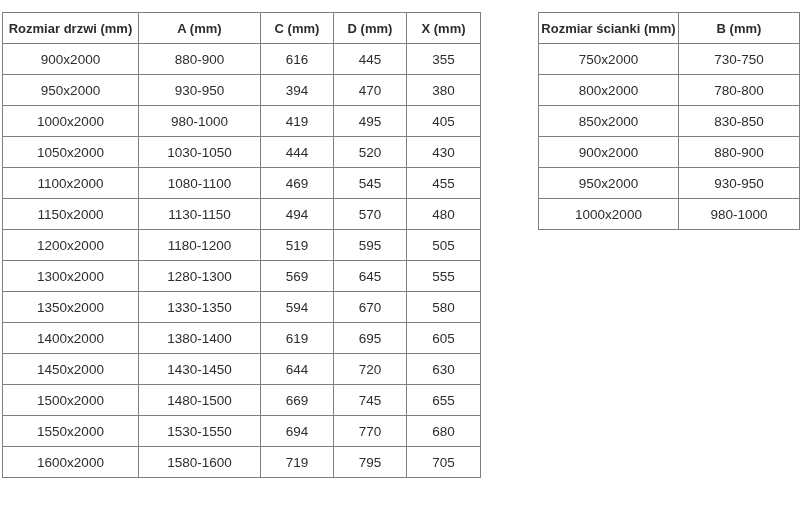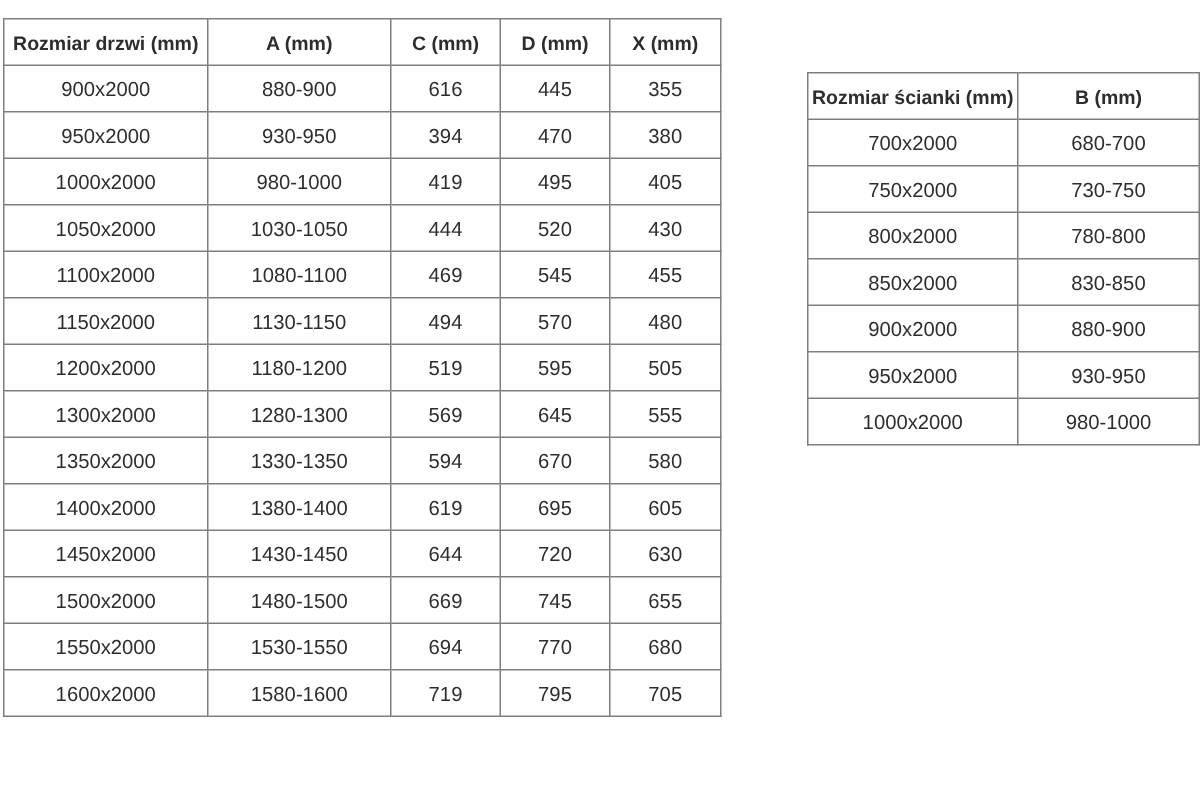--- a/index.html
+++ b/index.html
@@ -44,21 +44,20 @@
   }
   #doors-table {
     left: 2px;
     top: 12px;
     width: 478px;
   }
   #walls-table {
     left: 538px;
     top: 12px;
     width: 261px;
-    margin-top: 36px;
   }
 </style>
 </head>
 <body>
 
 <div class="page">
 
   <table class="spec" id="doors-table">
     <colgroup>
       <col style="width:136px">
@@ -184,24 +183,20 @@
       <col style="width:121px">
     </colgroup>
     <thead>
       <tr>
           <th>Rozmiar ścianki (mm)</th>
           <th>B (mm)</th>
         </tr>
     </thead>
     <tbody>
         <tr>
-          <td>700x2000</td>
-          <td>680-700</td>
-        </tr>
-        <tr>
           <td>750x2000</td>
           <td>730-750</td>
         </tr>
         <tr>
           <td>800x2000</td>
           <td>780-800</td>
         </tr>
         <tr>
           <td>850x2000</td>
           <td>830-850</td>

